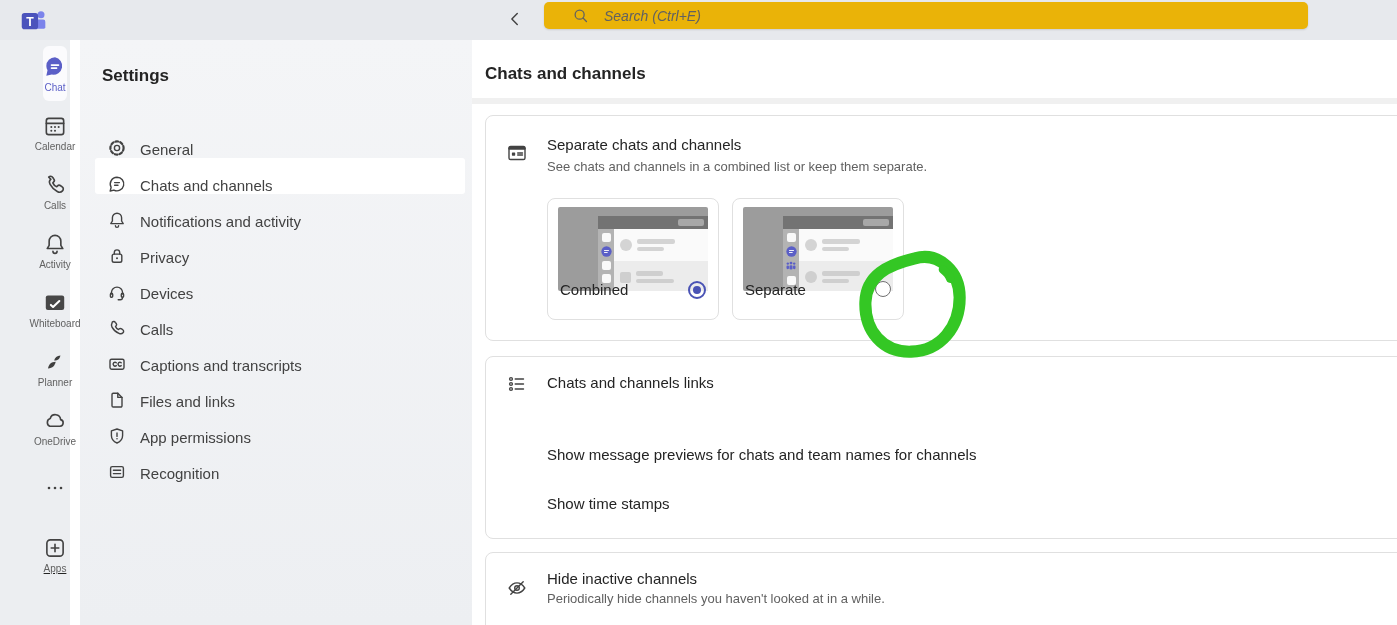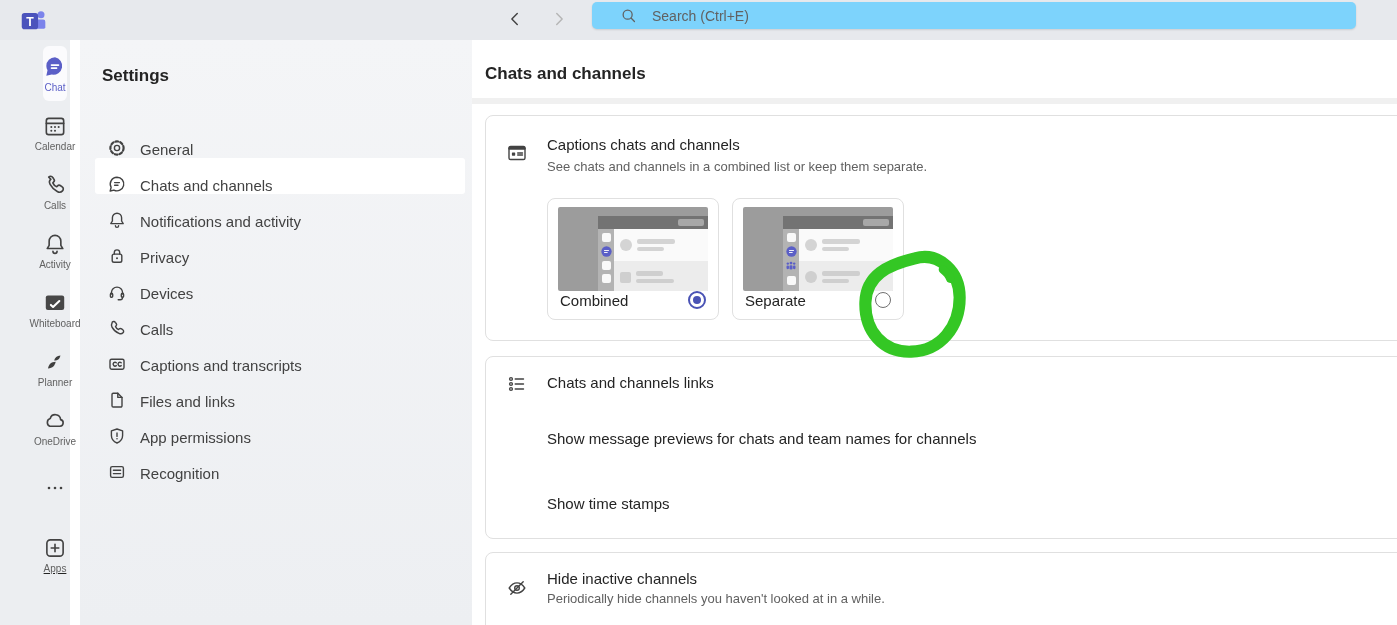--- a/index.html
+++ b/index.html
@@ -4,22 +4,22 @@
 <style>
   * { margin:0; padding:0; box-sizing:border-box; }
   html,body { width:1397px; height:625px; overflow:hidden; }
   body { font-family:"Liberation Sans", sans-serif; background:#fff; position:relative; color:#242424; }
 
   
   .topbar { position:absolute; left:0; top:0; width:1397px; height:40px; background:#e7e9ed; z-index:20; }
   .logo { position:absolute; left:20px; top:6px; width:28px; height:28px; }
   .nav-arrows { position:absolute; left:500px; top:4px; display:flex; gap:14px; }
   .nav-btn { width:30px; height:30px; display:flex; align-items:center; justify-content:center; cursor:pointer; }
-  .searchbox { position:absolute; left:592px; top:2px; width:764px; height:27px; background:#7dd3fc; border-radius:5px;
-               box-shadow:0 1px 2px rgba(0,0,0,.12); display:flex; align-items:center; padding-left:30px; gap:12px; }
+  .searchbox { position:absolute; left:544px; top:2px; width:764px; height:27px; background:#eab308; border-radius:5px;
+               box-shadow:0 1px 2px rgba(0,0,0,.12); display:flex; align-items:center; padding-left:30px; gap:12px;font-style:italic; }
   .searchbox .ph { color:#616161; font-size:14px; }
 
   
   .rail { position:absolute; left:0; top:40px; width:70px; height:585px; background:#eceef1; z-index:10; padding-top:4px;padding-left:40px; }
   .rail-item { position:relative; height:59px; display:flex; flex-direction:column; align-items:center; justify-content:center; gap:2px; cursor:pointer; }
   .rail-item .rail-label { font-size:10px; color:#616161; }
   .rail-item.selected::before { content:''; position:absolute; left:3px; right:3px; top:2px; bottom:2px; background:#fbfbfd; border-radius:6px; }
   .rail-item.selected .rail-label { color:#5b5fc7; }
   .rail-item > * { z-index:1; }
   .rail-item.dots { height:46px; margin-top:8px; }
@@ -49,21 +49,21 @@
   .sec-icon { position:absolute; left:20px; top:26px; width:22px; height:22px; }
   .sec-title { position:absolute; left:61px; top:20px; font-size:15px; color:#242424; }
   .sec-sub { position:absolute; left:61px; top:43px; font-size:13px; color:#616161; }
   .card-list .sec-icon { top:16px; }
   .card-list .sec-title { top:17px; }
   .card-hide .sec-icon { top:24px; }
   .card-hide .sec-title { top:17px; }
   .card-hide .sec-sub { top:38px; }
 
   .row-text { position:absolute; left:61px; font-size:15px; color:#242424; cursor:pointer; }
-  .row-1 { top:73px; }
+  .row-1 { top:89px; }
   .row-2 { top:138px; }
 
   
   .optcard { position:absolute; top:82px; width:172px; height:122px; border:1px solid #e0e0e0; border-radius:8px; background:#fff; cursor:pointer; }
   .opt-combined { left:61px; }
   .opt-separate { left:246px; }
   .thumb { position:absolute; left:10px; top:8px; width:150px; height:84px; background:#9c9c9c; border-radius:2px; overflow:hidden; }
   .t-win { position:absolute; left:40px; top:9px; width:110px; height:75px; }
   .t-titlebar { height:13px; background:#737373; position:relative; }
   .t-pill { position:absolute; right:4px; top:3px; width:26px; height:7px; border-radius:2px; background:#a8a8a8; }
@@ -72,21 +72,21 @@
   .t-sq { width:9px; height:9px; border-radius:2px; background:#fff; opacity:.92; flex:none; }
   .t-content { flex:1; background:#fafafa; }
   .t-row { display:flex; align-items:center; gap:5px; padding:7px 6px; }
   .t-av { width:12px; height:12px; border-radius:50%; background:#d4d4d4; flex:none; }
   .t-av.sqr { border-radius:2px; width:11px; height:11px; }
   .t-lines i { display:block; height:4.5px; border-radius:2px; background:#d4d4d4; margin:3px 0; }
   .t-lines .l1 { width:38px; } .t-lines .l2 { width:27px; }
   .t-row.alt { background:#ececec; }
   .t-row.alt .t-av, .t-row.alt .t-lines i { background:#cfcfcf; }
 
-  .opt-label-row { position:absolute; left:0; bottom:0; height:38px; width:100%; display:flex; align-items:center; justify-content:space-between; padding:0 12px; }
+  .opt-label-row { position:absolute; left:0; bottom:0; height:38px; width:100%; display:flex; align-items:flex-start; justify-content:space-between; padding:0 12px; }
   .opt-label { font-size:15px; color:#242424; }
   .radio-sel { width:18px; height:18px; border-radius:50%; border:2px solid #4a53b5; position:relative; flex:none; }
   .radio-sel::after { content:''; position:absolute; left:3px; top:3px; width:8px; height:8px; border-radius:50%; background:#4a53b5; }
   .radio-unsel { width:16px; height:16px; border-radius:50%; border:1.6px solid #707070; background:#fff; flex:none; }
 
   .green-ring { position:absolute; left:371px; top:133px; width:112px; height:112px; z-index:6; pointer-events:none; }
 
   svg.ic { display:block; }
 </style>
 </head>
@@ -340,21 +340,21 @@
 
   <div class="card card-viewing">
     <span class="sec-icon">
       <svg class="ic" width="22" height="22" viewBox="0 0 22 22" fill="none" stroke="#424242" stroke-width="1.4" stroke-linecap="round" stroke-linejoin="round">
         <rect x="3" y="4.5" width="16" height="13" rx="1.6"></rect>
         <path d="M3.6 6.4h14.8" stroke-width="2.6"></path>
         <rect x="5.9" y="10.4" width="3.3" height="3.3" rx=".6" fill="#424242" stroke="none"></rect>
         <path d="M11.7 11h4.8M11.7 13h4.8"></path>
       </svg>
     </span>
-    <span class="sec-title">Captions chats and channels</span>
+    <span class="sec-title">Separate chats and channels</span>
     <span class="sec-sub">See chats and channels in a combined list or keep them separate.</span>
 
     <div class="optcard opt-combined">
       <div class="thumb">
         <div class="t-win">
           <div class="t-titlebar">
               <span class="t-pill"></span>
             </div>
           <div class="t-body">
             <div class="t-rail">

